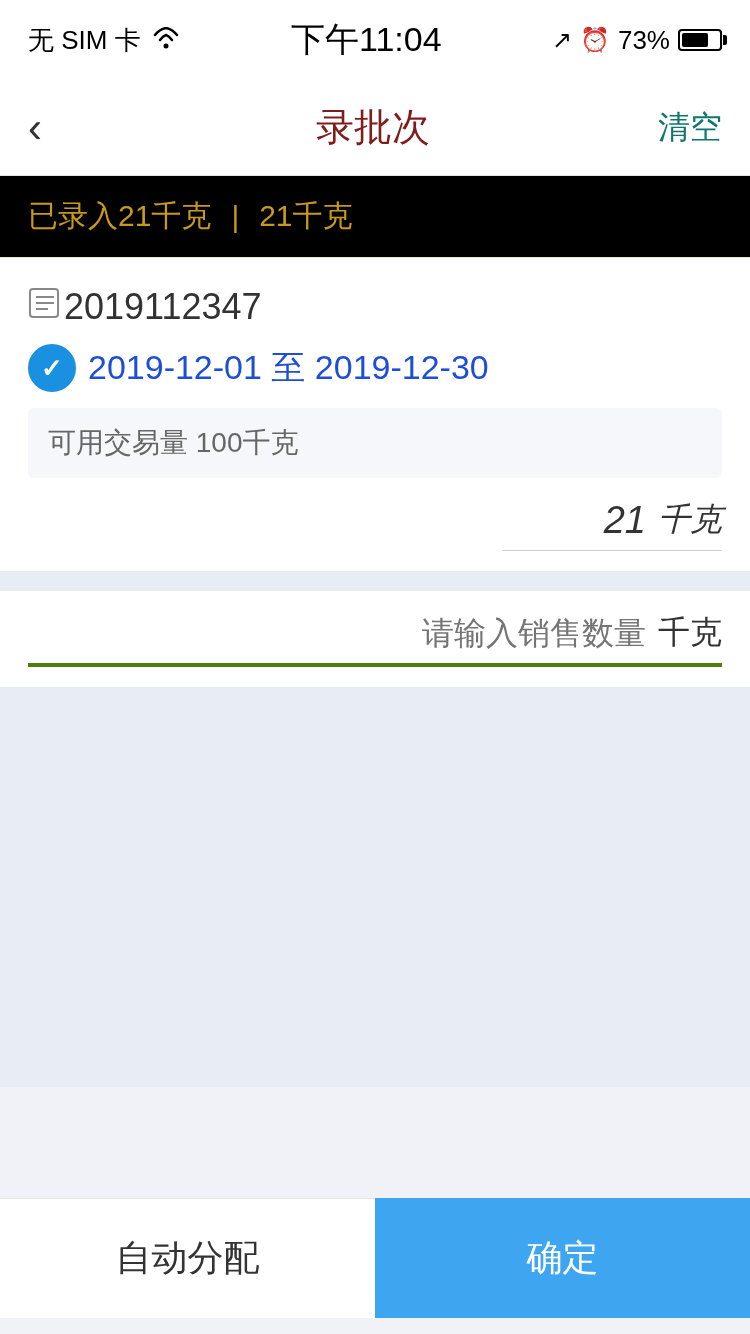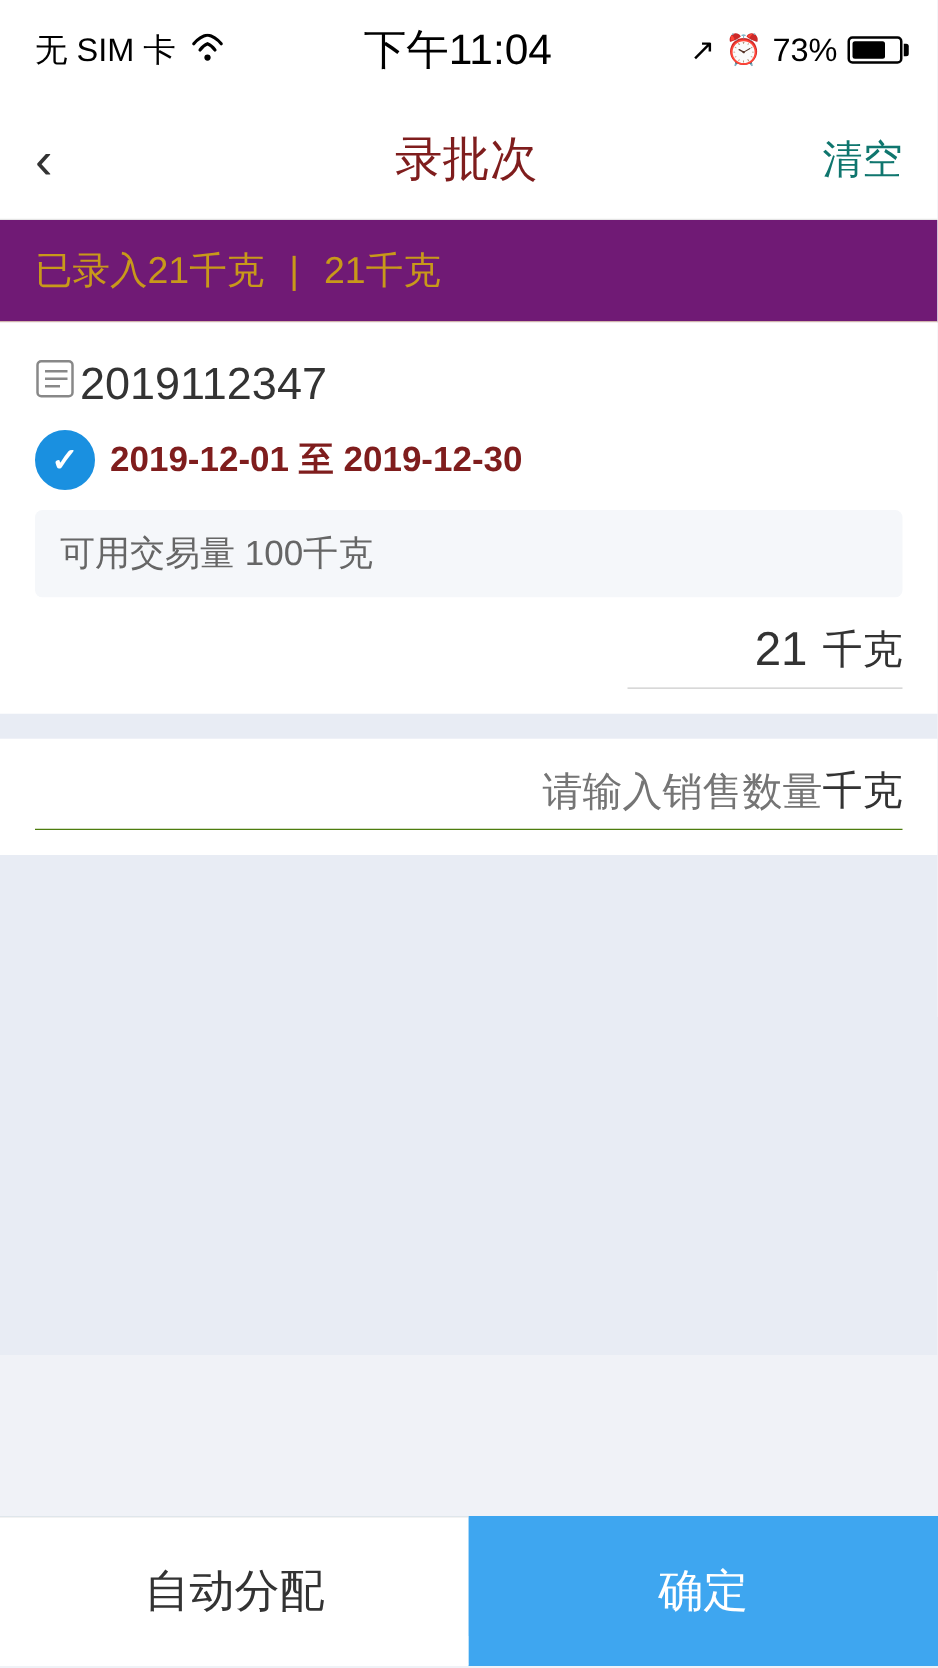--- a/index.html
+++ b/index.html
@@ -100,21 +100,21 @@
       color: #0f766e;
       cursor: pointer;
       min-width: 60px;
       text-align: center;
       font-family: Liberation Mono, monospace;
     }
 
     
     .info-bar {
       width: 100%;
-      background: #701a75;
+      background: #000000;
       padding: 20px 28px;
       display: flex;
       align-items: center;
       gap: 20px;
       border-bottom: 1px solid #f0e6c0;
     }
     .info-label {
       color: #c8991a;
       font-size: 30px;
     }
@@ -174,41 +174,41 @@
       background: #1a90e0;
       border-color: #1a90e0;
     }
     .radio-btn.checked::after {
       content: '✓';
       color: #fff;
       font-size: 26px;
       font-weight: bold;
     }
     .batch-date {
-      font-size: 28px;
-      color: #7f1d1d;
-      font-weight: bold;
+      font-size: 34px;
+      color: #1d4ed8;
     }
     .available-row {
       background: #f5f7fa;
       border-radius: 6px;
       padding: 16px 20px;
       margin-bottom: 0;
       font-size: 28px;
       color: #666;
     }
 
     
     .amount-row {
       display: flex;
       align-items: center;
       justify-content: flex-end;
       padding: 20px 28px;
       gap: 12px;
       background: #fff;
+      font-style: italic;
     }
     .amount-input {
       font-size: 38px;
       color: #333;
       font-weight: 500;
       border: none;
       text-align: right;
       background: transparent;
       width: 100px;
     }
@@ -249,21 +249,21 @@
     
     .bottom-area {
       flex: 1;
       background: #e8ecf4;
       min-height: 400px;
     }
 
     
     .bottom-buttons {
       position: fixed;
-      bottom: 1px;
+      bottom: 16px;
       left: 0;
       width: 750px;
       height: 120px;
       display: flex;
     }
     .btn-auto {
       flex: 1;
       height: 100%;
       background: #fff;
       border: none;
@@ -357,21 +357,21 @@
       </div>
     </div>
   </div>
 
   <div class="section-sep"></div>
 
   <div class="card">
 
     <div class="qty-input-row">
       <div style="display:flex;flex-direction:column;align-items:flex-end;width:100%;">
-        <div style="display:flex;align-items:center;justify-content:flex-end;padding-bottom:8px;border-bottom:1px solid #4d7c0f;width:100%;">
+        <div style="display:flex;align-items:center;justify-content:flex-end;gap:12px;padding-bottom:8px;border-bottom:4px solid #4d7c0f;width:100%;">
           <input type="text" class="qty-input" style="font-size: 32px; color: rgb(187, 187, 187); border: none; background: transparent; text-align: right; flex: 1 1 0%; outline: none;" placeholder="请输入销售数量">
           <span class="qty-unit">千克</span>
         </div>
       </div>
     </div>
   </div>
 
   <div class="bottom-area"></div>
 
 </div>

